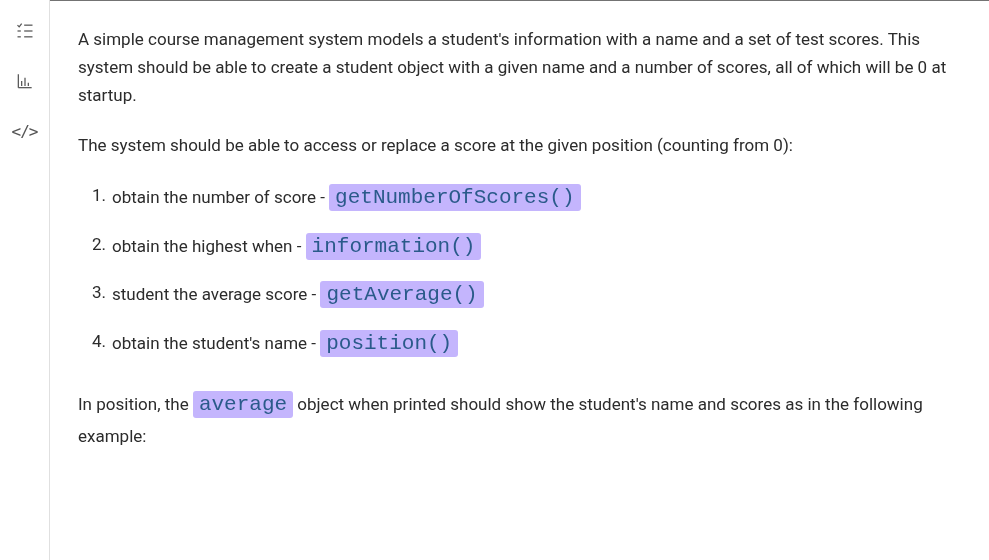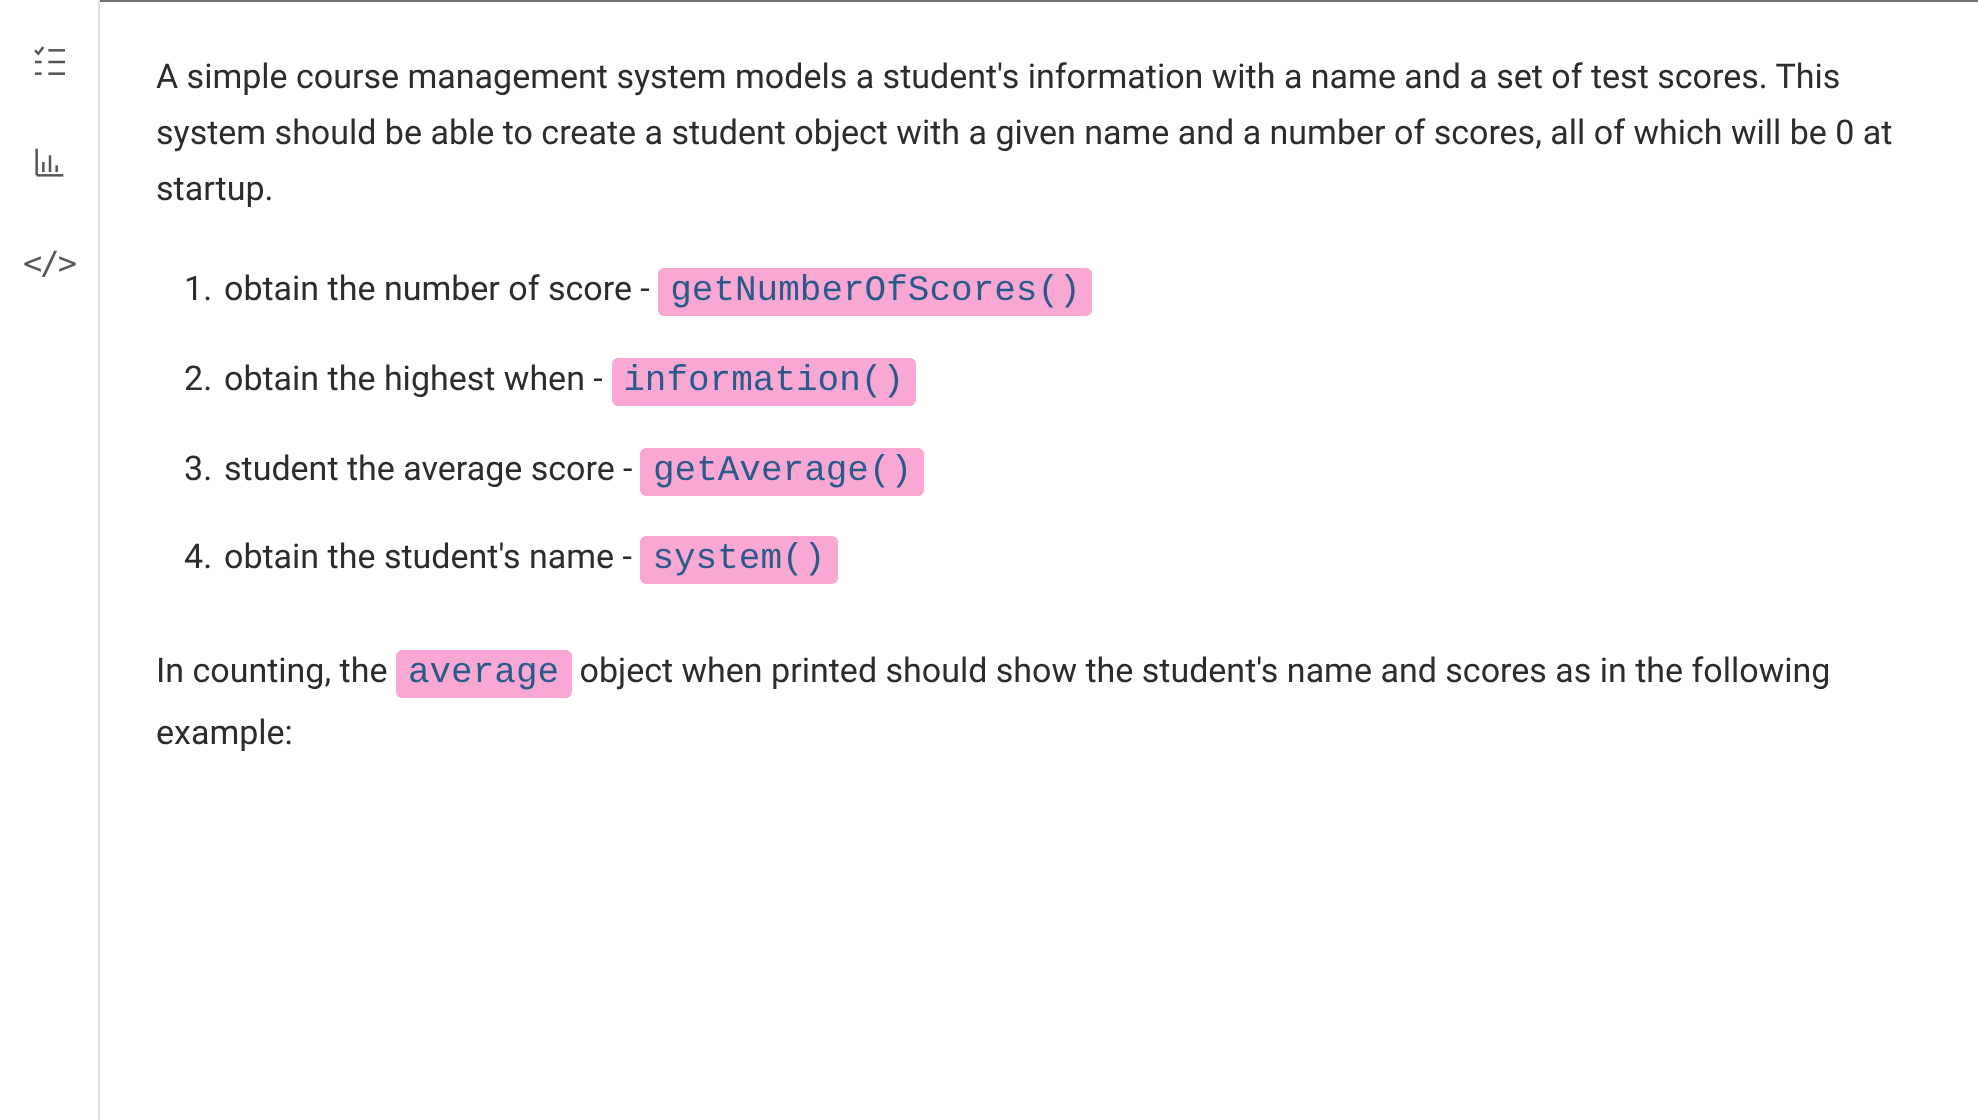--- a/index.html
+++ b/index.html
@@ -71,22 +71,22 @@
       position: relative;
       padding-left: 20px;
     }
     .content ol li::before {
       content: counter(item) ". ";
       position: absolute;
       left: 0;
     }
     code {
       font-family: "SFMono-Regular", Consolas, "Liberation Mono", Menlo, monospace;
-      font-size: 18px;
-      background: #f9a8d4;
+      font-size: 21px;
+      background: #c4b5fd;
       color: #2a5a8a;
       padding: 2px 6px;
       border-radius: 3px;
     }
   </style>
 </head>
 <body>
 
 <div class="sidebar">
   <div class="sidebar-icon">
@@ -106,30 +106,31 @@
       <line x1="8" y1="18" x2="8" y2="12"></line>
       <line x1="12" y1="18" x2="12" y2="8"></line>
       <line x1="16" y1="18" x2="16" y2="14"></line>
     </svg>
   </div>
   <div class="sidebar-icon code-icon">&lt;/&gt;</div>
 </div>
 
 <div class="content">
   <p>A simple course management system models a student's information with a name and a set of test scores. This system should be able to create a student object with a given name and a number of scores, all of which will be 0 at startup.</p>
+  <p>The system should be able to access or replace a score at the given position (counting from 0):</p>
   <ol>
     <li>
       <span>obtain the number of score - </span><code>getNumberOfScores()</code>
     </li>
     <li>
       <span>obtain the highest when - </span><code>information()</code>
     </li>
     <li>
       <span>student the average score - </span><code>getAverage()</code>
     </li>
     <li>
-      <span>obtain the student's name - </span><code>system()</code>
+      <span>obtain the student's name - </span><code>position()</code>
     </li>
   </ol>
   <p>
-    <span>In counting, the </span><code>average</code><span> object when printed should show the student's name and scores as in the following example:</span>
+    <span>In position, the </span><code>average</code><span> object when printed should show the student's name and scores as in the following example:</span>
   </p>
 </div>
 
 </body></html>

